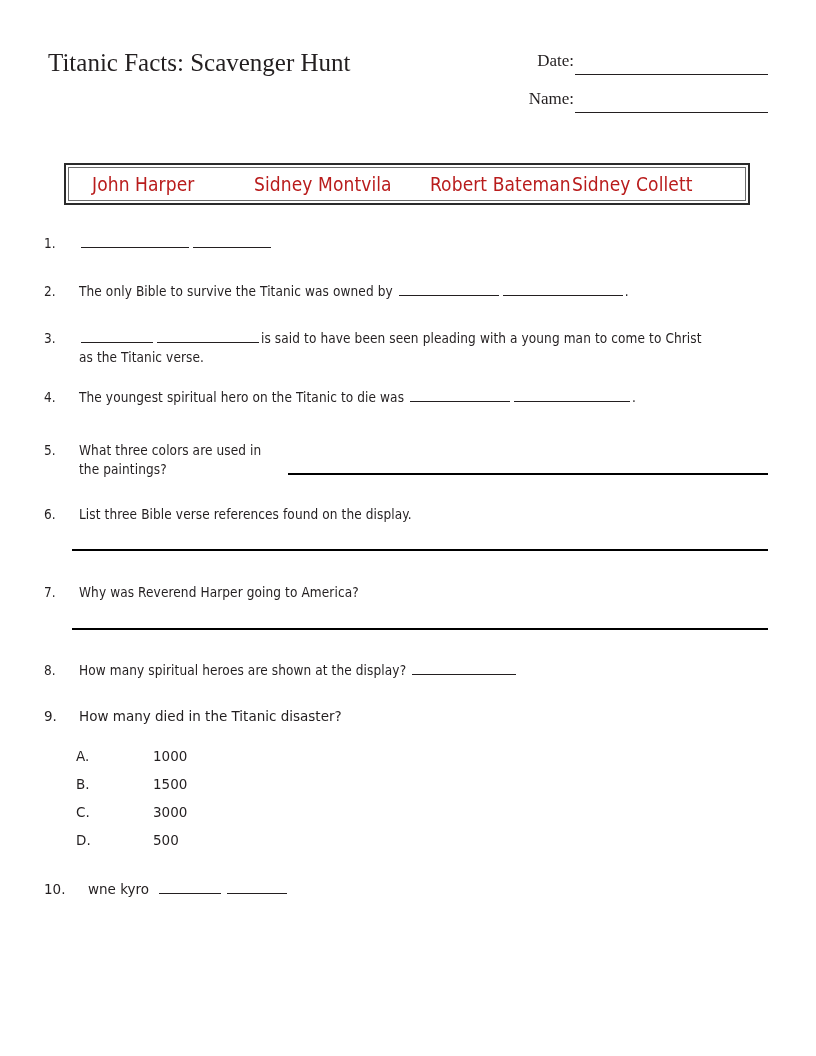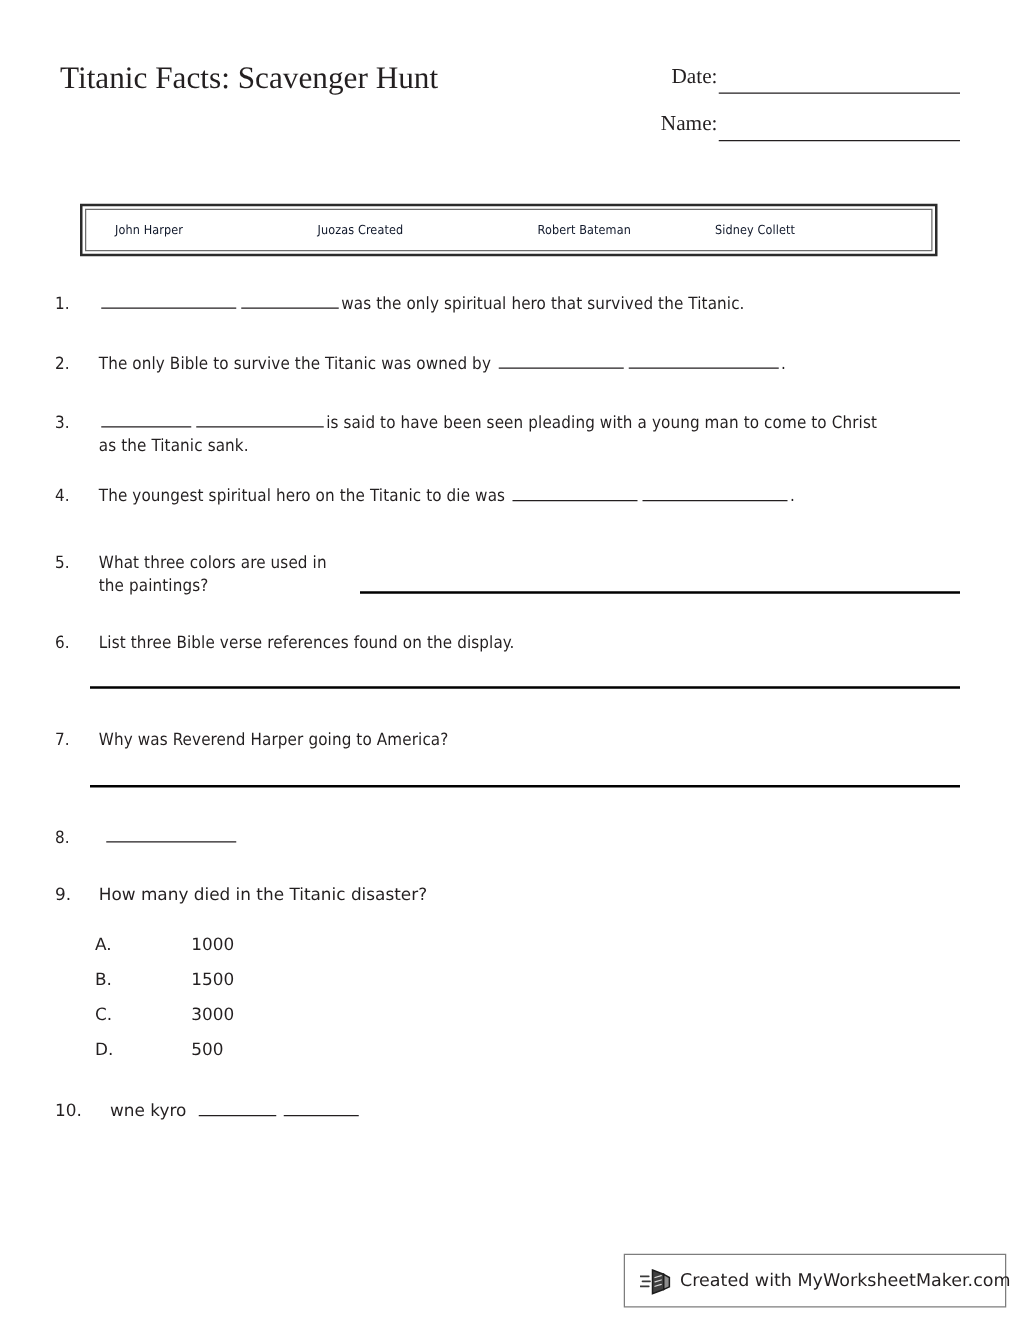--- a/index.html
+++ b/index.html
@@ -76,23 +76,23 @@
   }
   .wordbank-inner {
     width: 100%;
     height: 100%;
     border: 1px solid #6e6e6e;
     box-sizing: border-box;
     display: flex;
     align-items: center;
   }
   .wb-item {
-    font-size: 10px;
+    font-size: 19px;
     line-height: 17px;
-    color: #0f172a;
+    color: #b91c1c;
     white-space: nowrap;
     position: absolute;
   }
   .wb-0 { left: 26px; }
   .wb-1 { left: 188px; }
   .wb-2 { left: 352px; margin-left: 12px; }
   .wb-3 { left: 506px; }
 
   
   .q {
@@ -206,39 +206,39 @@
     </div>
     <div class="nd-row">
       <span class="nd-label">Name:</span>
       <span class="nd-line"></span>
     </div>
   </div>
 
   <div class="wordbank">
     <div class="wordbank-inner">
       <span class="wb-item wb-0 narrow">John Harper</span>
-      <span class="wb-item wb-1 narrow">Juozas Created</span>
+      <span class="wb-item wb-1 narrow">Sidney Montvila</span>
       <span class="wb-item wb-2 narrow">Robert Bateman</span>
       <span class="wb-item wb-3 narrow">Sidney Collett</span>
     </div>
   </div>
 
   <div class="q" style="left:44px; top:234px; width:730px;">
     <span class="q-num narrow">1.</span>
-    <span class="q-body narrow"><span class="blank" style="width:108px;"></span><span class="blank" style="width:78px;"></span><span>was the only spiritual hero that survived the Titanic.</span></span>
+    <span class="q-body narrow"><span class="blank" style="width:108px;"></span><span class="blank" style="width:78px;"></span></span>
   </div>
 
   <div class="q" style="left:44px; top:282px; width:730px;">
     <span class="q-num narrow">2.</span>
     <span class="q-body narrow"><span>The only Bible to survive the Titanic was owned by</span><span class="blank" style="width:100px; margin-left:6px;"></span><span class="blank" style="width:120px;"></span><span>.</span></span>
   </div>
 
   <div class="q" style="left:44px; top:329px; width:730px;">
     <span class="q-num narrow">3.</span>
-    <span class="q-body narrow" style="width:722px;"><span class="blank" style="width:72px;"></span><span class="blank" style="width:102px;"></span><span>is said to have been seen pleading with a young man to come to Christ</span><br><span>as the Titanic sank.</span></span>
+    <span class="q-body narrow" style="width:722px;"><span class="blank" style="width:72px;"></span><span class="blank" style="width:102px;"></span><span>is said to have been seen pleading with a young man to come to Christ</span><br><span>as the Titanic verse.</span></span>
   </div>
 
   <div class="q" style="left:44px; top:388px; width:730px;">
     <span class="q-num narrow">4.</span>
     <span class="q-body narrow"><span>The youngest spiritual hero on the Titanic to die was</span><span class="blank" style="width:100px; margin-left:6px;"></span><span class="blank" style="width:116px;"></span><span>.</span></span>
   </div>
 
   <div class="q" style="left:44px; top:441px; width:730px;">
     <span class="q-num narrow">5.</span>
     <span class="q-body narrow" style="width:240px;"><span>What three colors are used in</span><br><span>the paintings?</span></span>
@@ -252,21 +252,21 @@
   <div class="rule" style="left:72px; top:549px; width:696px;"></div>
 
   <div class="q" style="left:44px; top:583px; width:730px;">
     <span class="q-num narrow">7.</span>
     <span class="q-body narrow">Why was Reverend Harper going to America?</span>
   </div>
   <div class="rule" style="left:72px; top:628px; width:696px;"></div>
 
   <div class="q" style="left:44px; top:661px; width:730px;">
     <span class="q-num narrow">8.</span>
-    <span class="q-body narrow"><span class="blank" style="width:104px; margin-left:6px;"></span></span>
+    <span class="q-body narrow"><span>How many spiritual heroes are shown at the display?</span><span class="blank" style="width:104px; margin-left:6px;"></span></span>
   </div>
 
   <div class="q" style="left:44px; top:707px; width:730px;">
     <span class="q-num wide">9.</span>
     <span class="q-body wide">How many died in the Titanic disaster?</span>
   </div>
 
   <div class="opt" style="left:76px; top:747px;">
     <span class="opt-letter">A.</span>
     <span class="opt-text">1000</span>
@@ -282,33 +282,14 @@
   <div class="opt" style="left:76px; top:831px;">
     <span class="opt-letter">D.</span>
     <span class="opt-text">500</span>
   </div>
 
   <div class="q" style="left:44px; top:880px; width:730px;">
     <span class="q-num wide">10.</span>
     <span class="q-body wide" style="left:44px;"><span>wne kyro</span><span class="blank" style="width:62px; margin-left:10px;"></span><span class="blank" style="width:60px; margin-left:4px;"></span></span>
   </div>
 
-  <div class="footer-badge">
-    <span class="footer-logo">
-      <svg width="26" height="24" viewBox="0 0 26 24" xmlns="http://www.w3.org/2000/svg">
-        <g fill="none" stroke="#3a3a3a" stroke-width="1.4" stroke-linecap="round">
-          <line x1="0.5" y1="8" x2="7" y2="8"></line>
-          <line x1="2" y1="12" x2="8" y2="12"></line>
-          <line x1="0.5" y1="16" x2="7" y2="16"></line>
-        </g>
-        <path d="M10 3 L19 6.5 L19 18.5 L10 22 Z" fill="#3f3f3f" stroke="#1c1c1c" stroke-width="1.2"></path>
-        <path d="M19 6.5 L23.5 9 L23.5 16.5 L19 18.5 Z" fill="#8d8d8d" stroke="#1c1c1c" stroke-width="1.2"></path>
-        <g stroke="#d8d8d8" stroke-width="1" stroke-linecap="round">
-          <line x1="12" y1="9" x2="17" y2="7.5"></line>
-          <line x1="12" y1="12.5" x2="17" y2="11"></line>
-          <line x1="12" y1="16" x2="17" y2="14.5"></line>
-        </g>
-      </svg>
-    </span>
-    <span class="footer-text">Created with MyWorksheetMaker.com</span>
-  </div>
 
 </div>
 
 </body></html>

